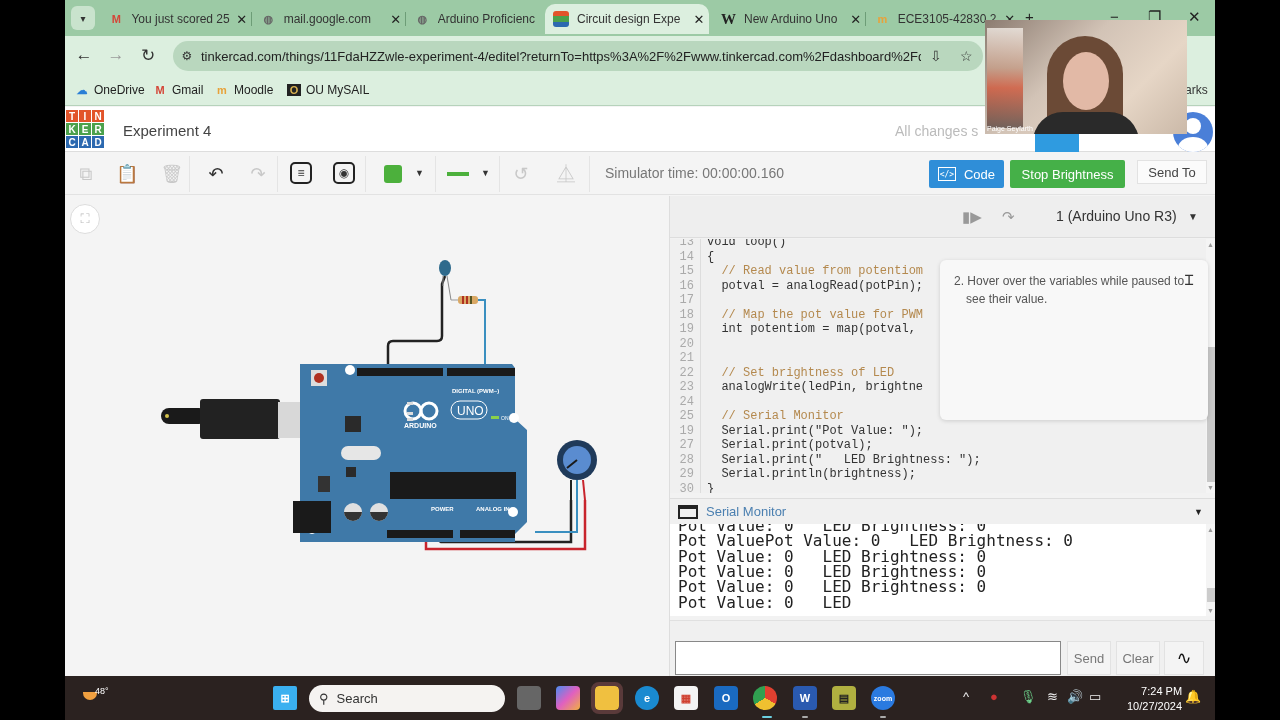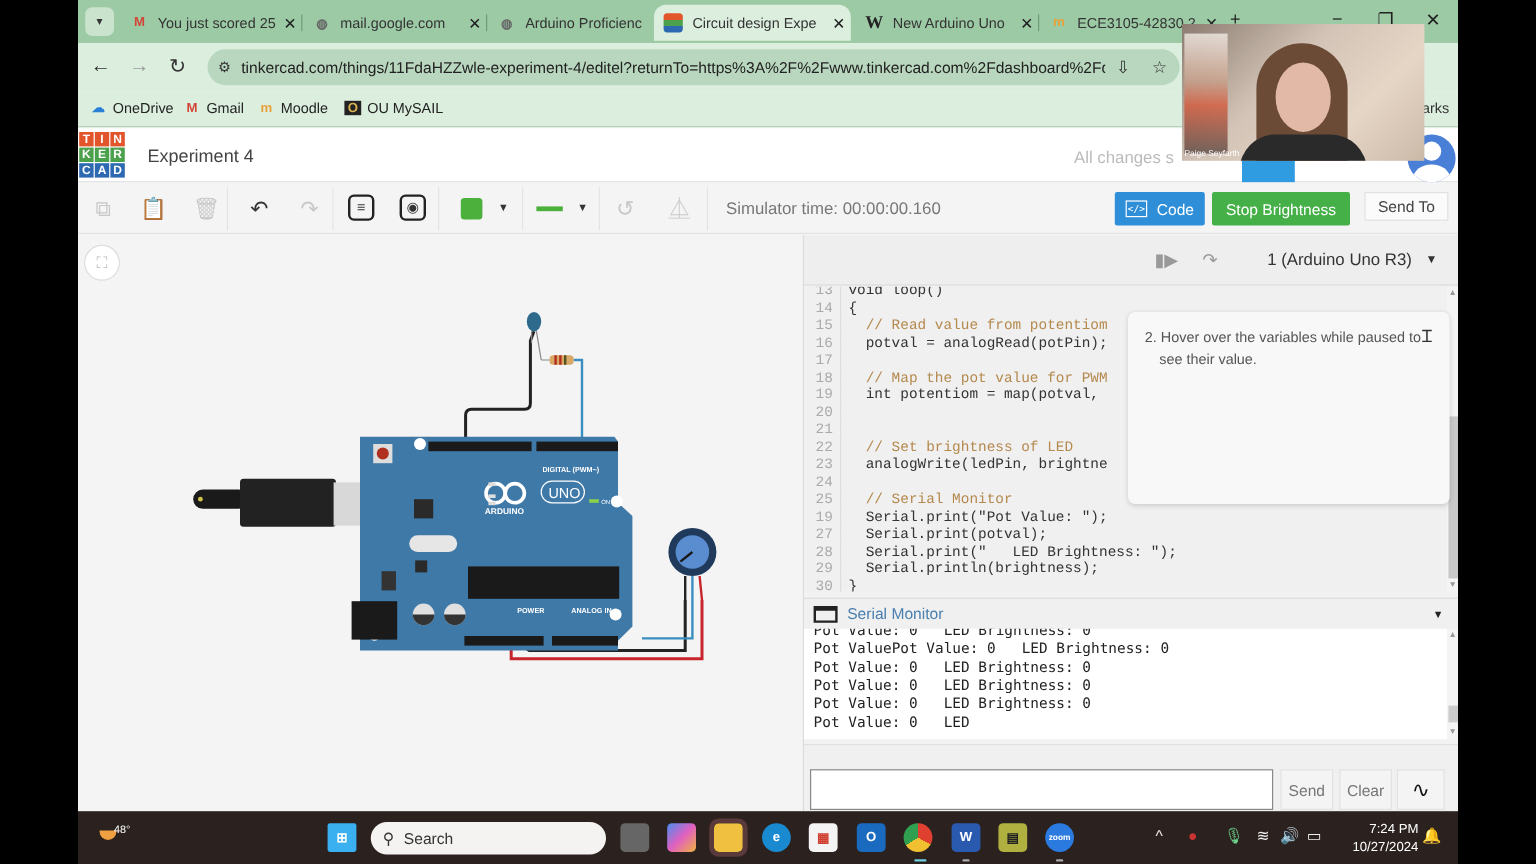--- a/index.html
+++ b/index.html
@@ -77,21 +77,21 @@
   .dbg-popup { position: absolute; left: 270px; top: 64px; width: 268px; height: 160px; background: #f8f8f8; border-radius: 6px; box-shadow: 0 1px 4px rgba(0,0,0,0.15); padding: 12px 14px; }
   .dbg-popup .pt { font-size: 14px; color: #333; margin-bottom: 12px; }
   .dbg-popup ol { list-style: none; font-size: 12px; color: #555; line-height: 18px; }
   .dbg-popup li { padding-left: 12px; text-indent: -12px; }
   .dbg-close { position: absolute; right: 14px; top: 12px; font-size: 14px; color: #333; }
 
   .serial-head { position: absolute; left: 0; top: 302px; width: 546px; height: 26px; background: #f0f0f0; border-top: 1px solid #ddd; }
   .serial-head .sm-ic { position: absolute; left: 8px; top: 6px; width: 20px; height: 14px; border: 2px solid #222; border-top-width: 4px; }
   .serial-head .sm-title { position: absolute; left: 36px; top: 5px; font-size: 13px; color: #4a7fb0; }
   .serial-head .sm-caret { position: absolute; left: 524px; top: 8px; font-size: 9px; color: #222; }
-  .serial-out { position: absolute; left: 0; top: 328px; width: 536px; height: 92px; background: #fff; overflow: hidden; font-family: "DejaVu Sans Mono", monospace; font-size: 12px; color: #222; }
+  .serial-out { position: absolute; left: 0; top: 328px; width: 536px; height: 92px; background: #fff; overflow: hidden; font-family: "DejaVu Sans Mono", monospace; font-size: 16px; color: #222; }
   .serial-line { position: absolute; left: 8px; white-space: pre; line-height: 15px; }
   .serial-scroll { position: absolute; left: 536px; top: 328px; width: 10px; height: 92px; background: #f4f4f4; }
   .serial-scroll .thumb { position: absolute; left: 1px; top: 64px; width: 8px; height: 14px; background: #ccc; }
   .serial-input-row { position: absolute; left: 0; top: 424px; width: 546px; height: 56px; background: #f0f0f0; border-top: 1px solid #e0e0e0; }
   .serial-input { position: absolute; left: 5px; top: 20px; width: 386px; height: 34px; border: 1px solid #888; background: #fff; }
   .serial-btn { position: absolute; top: 20px; height: 34px; background: #f4f4f4; border: 1px solid #e2e2e2; font-size: 13px; color: #777; display: flex; align-items: center; justify-content: center; }
 
   
   .webcam { position: absolute; left: 920px; top: 20px; width: 202px; height: 114px; background: linear-gradient(135deg, #8b7b70 0%, #d2c3b6 40%, #e6d6c6 70%, #cbb9a8 100%); overflow: hidden; }
   .webcam .hair { position: absolute; left: 62px; top: 16px; width: 76px; height: 110px; border-radius: 40px 40px 0 0; background: #6b4a36; }

